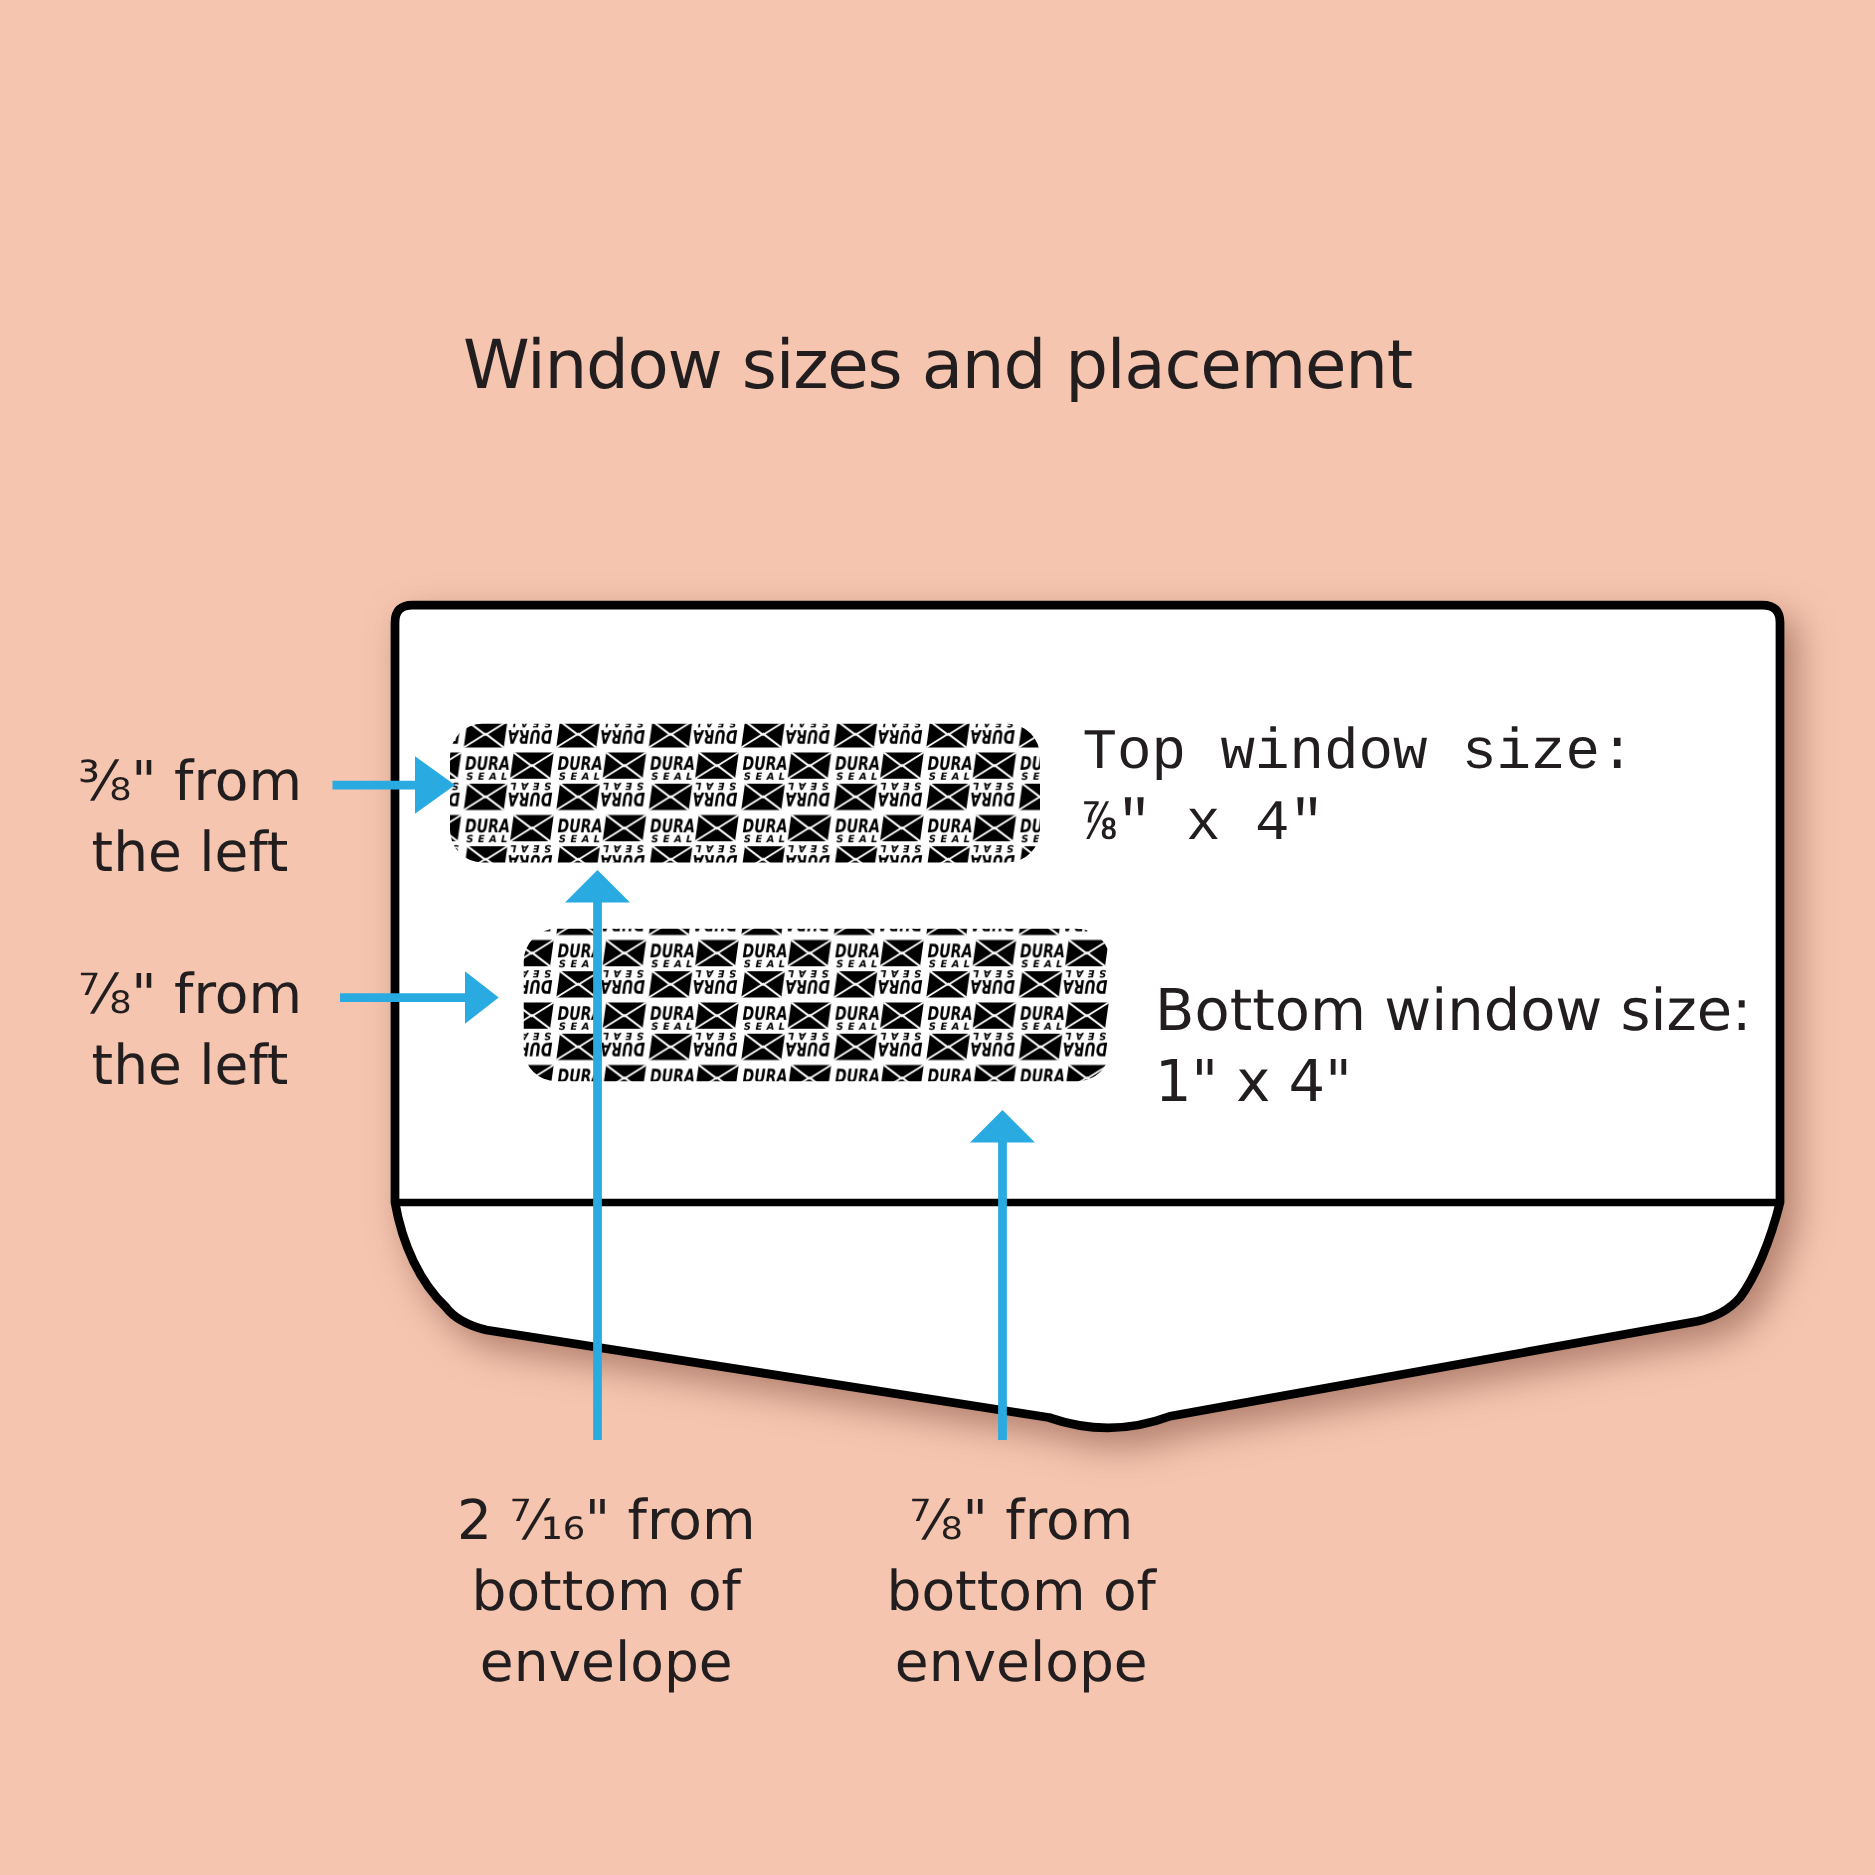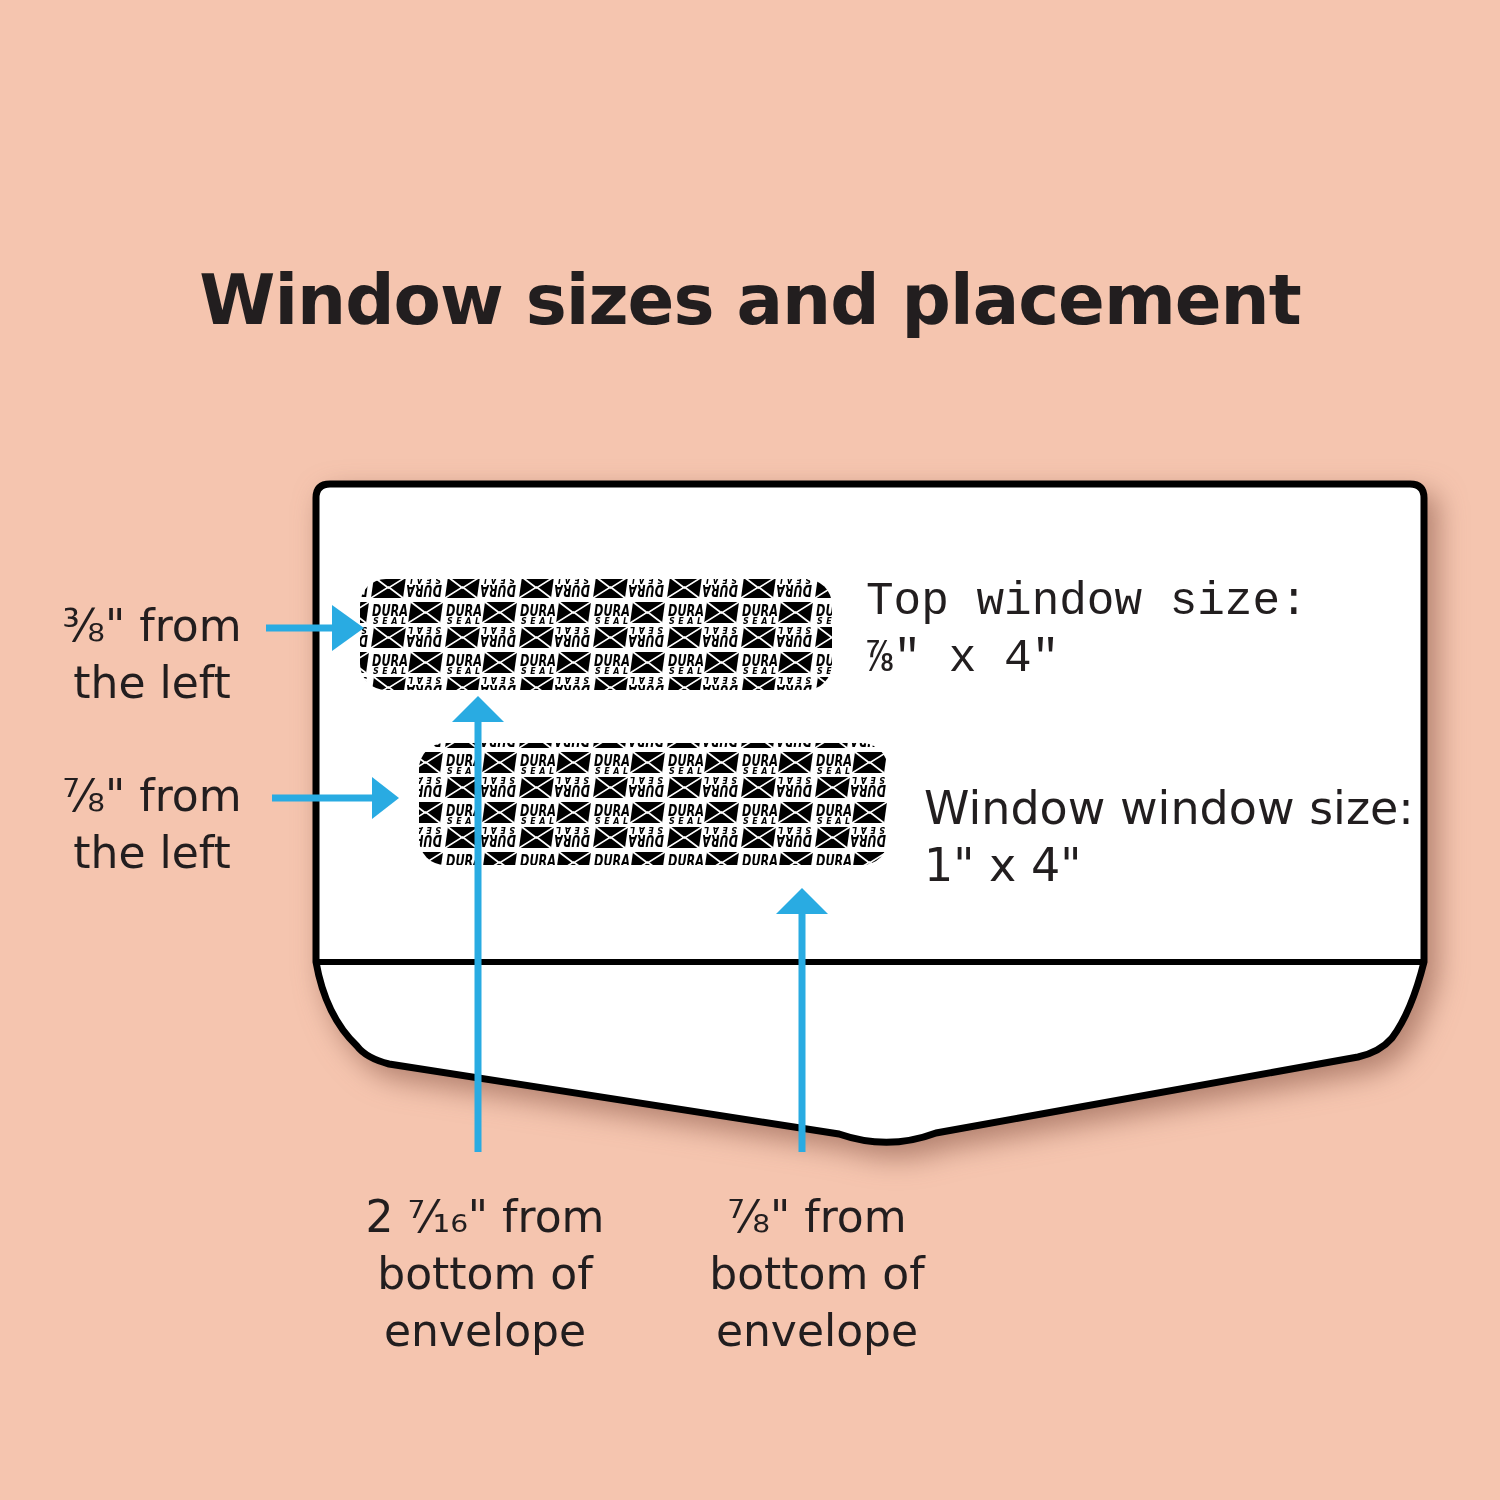--- a/index.html
+++ b/index.html
@@ -15,22 +15,22 @@
     position:relative;
     background:var(--background);
     font-family:"DejaVu Sans", sans-serif;
     color:var(--ink);
     overflow:hidden;
   }
   .title{
     position:absolute;
     left:0; right:0; top:260px;
     text-align:center;
-    font-size:69px;
-    font-weight:bold;
+    font-size:54px;
+    font-weight:normal;
     letter-spacing:-1px;
     color:var(--ink);
   }
   .label{
     position:absolute;
     font-size:44px;
     line-height:57px;
     color:var(--ink);
   }
   .label.centered{text-align:center;}
@@ -148,21 +148,21 @@
   <div>⅞" from</div>
   <div>the left</div>
 </div>
 
 <div class="label lbl-right-top">
   <div>Top window size:</div>
   <div>⅞" x 4"</div>
 </div>
 
 <div class="label lbl-right-bottom">
-  <div>Window window size:</div>
+  <div>Bottom window size:</div>
   <div>1" x 4"</div>
 </div>
 
 <div class="label centered lbl-bottom-left">
   <div>2 ⁷⁄₁₆" from</div>
   <div>bottom of</div>
   <div>envelope</div>
 </div>
 
 <div class="label centered lbl-bottom-right">

